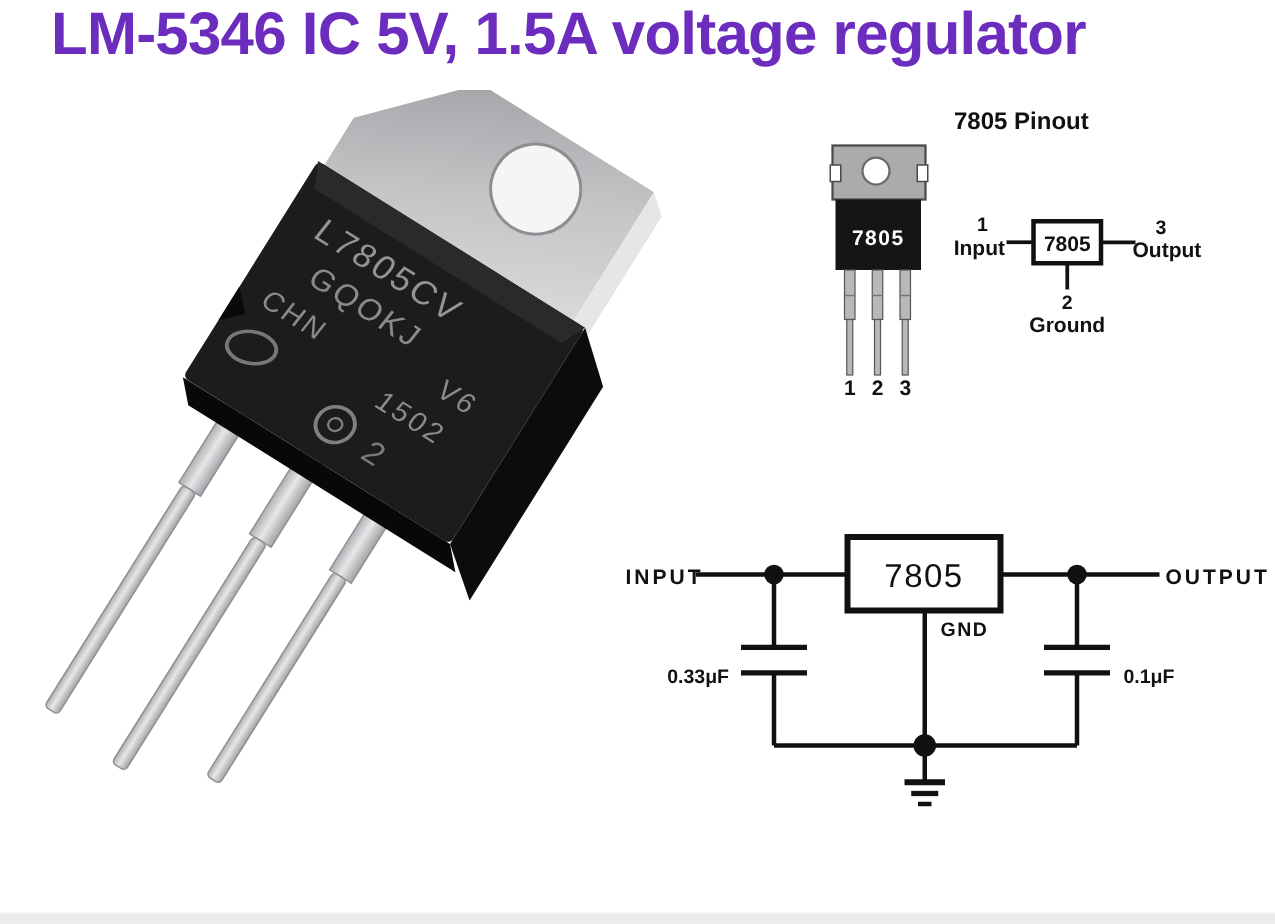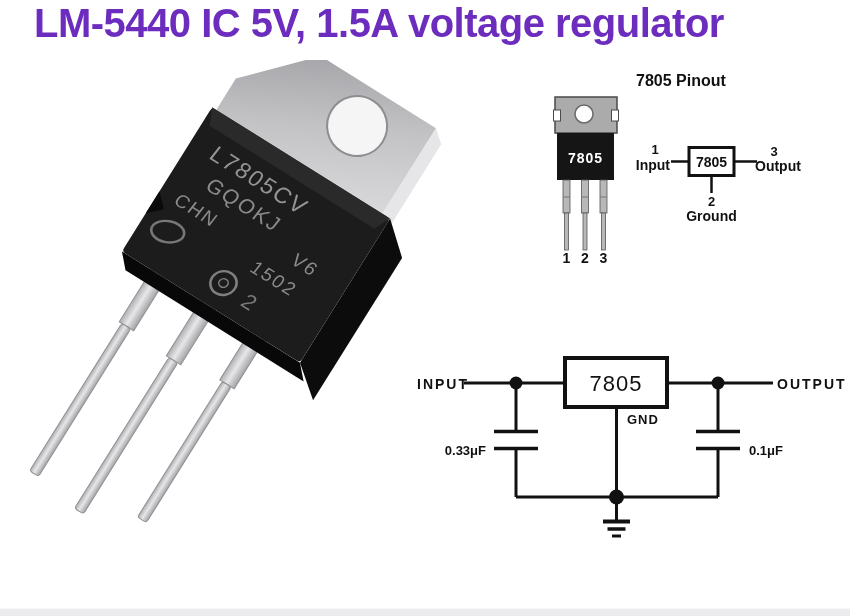--- a/index.html
+++ b/index.html
@@ -20,21 +20,21 @@
   svg text{font-family:"Liberation Sans",sans-serif;}
   .ink{stroke:#111111;}
   .ink-fill{fill:#111111;}
   .lbl{fill:#111111;font-weight:bold;}
 </style>
 </head>
 <body>
 
 <div id="stage">
 
-  <div id="title">LM-5440 IC 5V, 1.5A voltage regulator</div>
+  <div id="title">LM-5346 IC 5V, 1.5A voltage regulator</div>
 
   <svg class="abs" style="left:0;top:60px" width="480" height="540" viewBox="0 60 480 540">
     <defs>
       <linearGradient id="tabGrad" x1="0" y1="0" x2="1" y2="1">
         <stop offset="0" stop-color="#9b9b9f"></stop>
         <stop offset="0.55" stop-color="#c3c3c6"></stop>
         <stop offset="1" stop-color="#d9d9db"></stop>
       </linearGradient>
       <linearGradient id="legGrad" x1="0" y1="0" x2="1" y2="0">
         <stop offset="0" stop-color="#b0b0b4"></stop>

